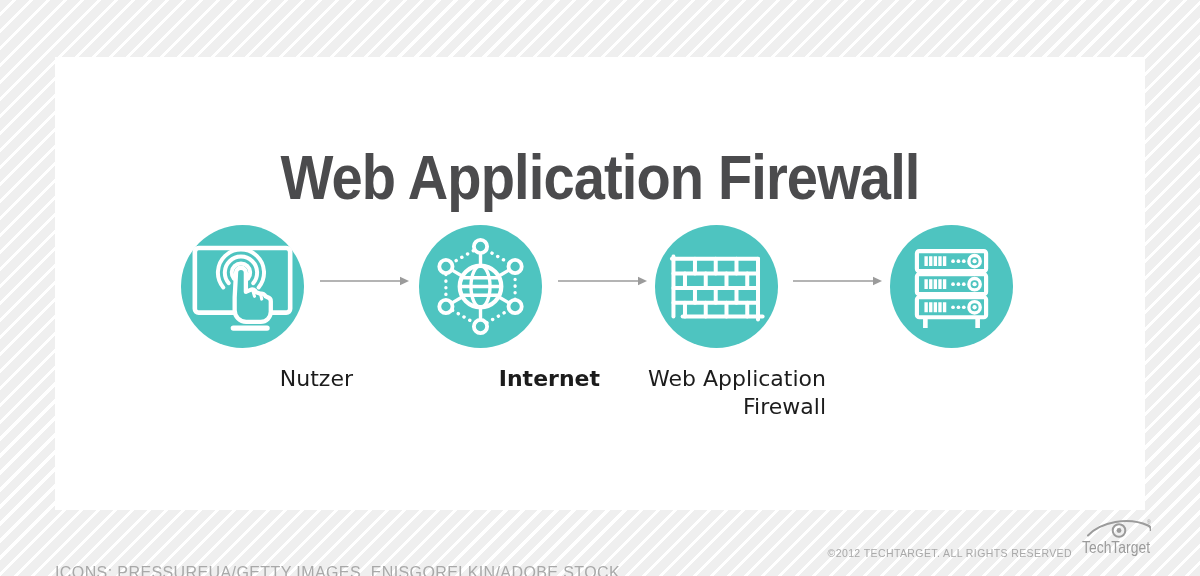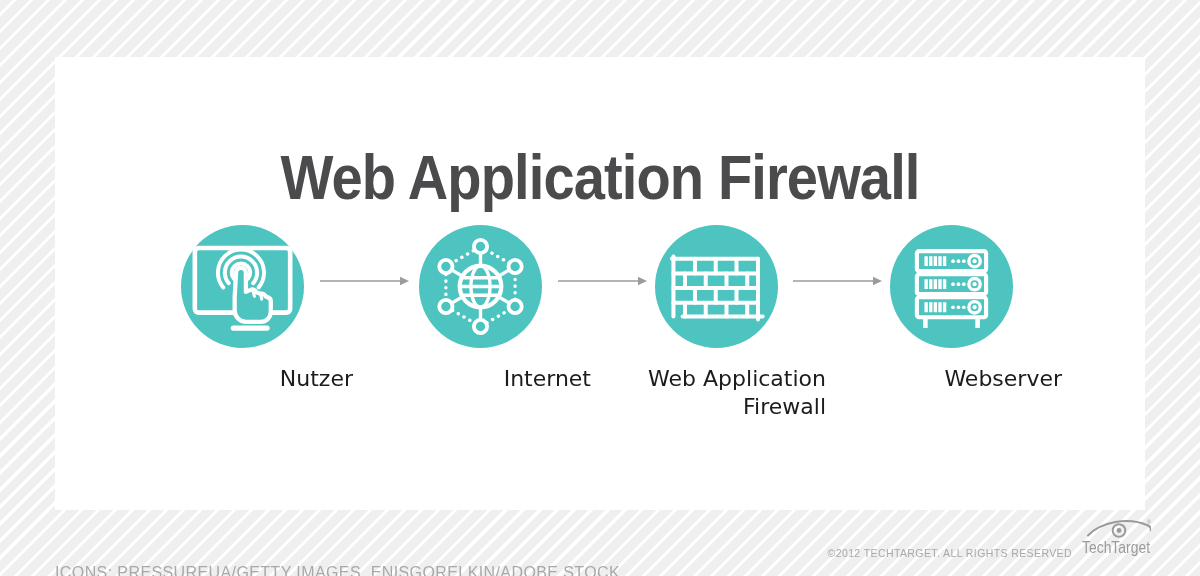--- a/index.html
+++ b/index.html
@@ -40,21 +40,21 @@
   .circle-2{left:364px;}
   .circle-3{left:600px;}
   .circle-4{left:835px;}
   .node-label{
     position:absolute;top:308px;width:220px;
     text-align:right;
     font-family:"DejaVu Sans",sans-serif;
     font-size:22px;line-height:28px;color:var(--label-color);
   }
   .label-1{left:78px;}
-  .label-2{left:316px;}
+  .label-2{left:325px;font-weight:bold;}
   .label-3{left:551px;}
   .label-4{left:787px;}
   .flow-arrow{position:absolute;top:217px;width:90px;height:14px;}
   .arrow-1{left:265px;}
   .arrow-2{left:503px;}
   .arrow-3{left:738px;}
   .footer-credits{
     position:absolute;left:55px;top:564px;
     font-size:16px;letter-spacing:0.4px;color:var(--footer-color);
   }
@@ -174,21 +174,20 @@
     <path d="M80,2.8 L89,7 L80,11.2 Z" fill="var(--arrow-color)"></path>
   </svg>
   <svg class="flow-arrow arrow-3" viewBox="0 0 90 14">
     <line x1="0" y1="7" x2="81" y2="7" stroke="var(--arrow-color)" stroke-width="1.6"></line>
     <path d="M80,2.8 L89,7 L80,11.2 Z" fill="var(--arrow-color)"></path>
   </svg>
 
   <div class="node-label label-1">Nutzer</div>
   <div class="node-label label-2">Internet</div>
   <div class="node-label label-3">Web Application Firewall</div>
-  <div class="node-label label-4">Webserver</div>
 
 </div>
 
 <div class="footer-credits">ICONS: PRESSUREUA/GETTY IMAGES. ENISGORELKIN/ADOBE STOCK</div>
 <div class="footer-copyright">©2012 TECHTARGET. ALL RIGHTS RESERVED</div>
 
 <svg class="logo" viewBox="0 0 70 40">
   <path d="M7,17.5 C20,4 47,-1.5 67,7.5 c2.2,1 3.2,2.6 2.6,4.6" fill="none" stroke="var(--logo-color)" stroke-width="2" stroke-linecap="round"></path>
   <circle cx="38" cy="12.5" r="6.3" fill="none" stroke="var(--logo-color)" stroke-width="2"></circle>
   <circle cx="38" cy="12.5" r="2.4" fill="var(--logo-color)"></circle>

